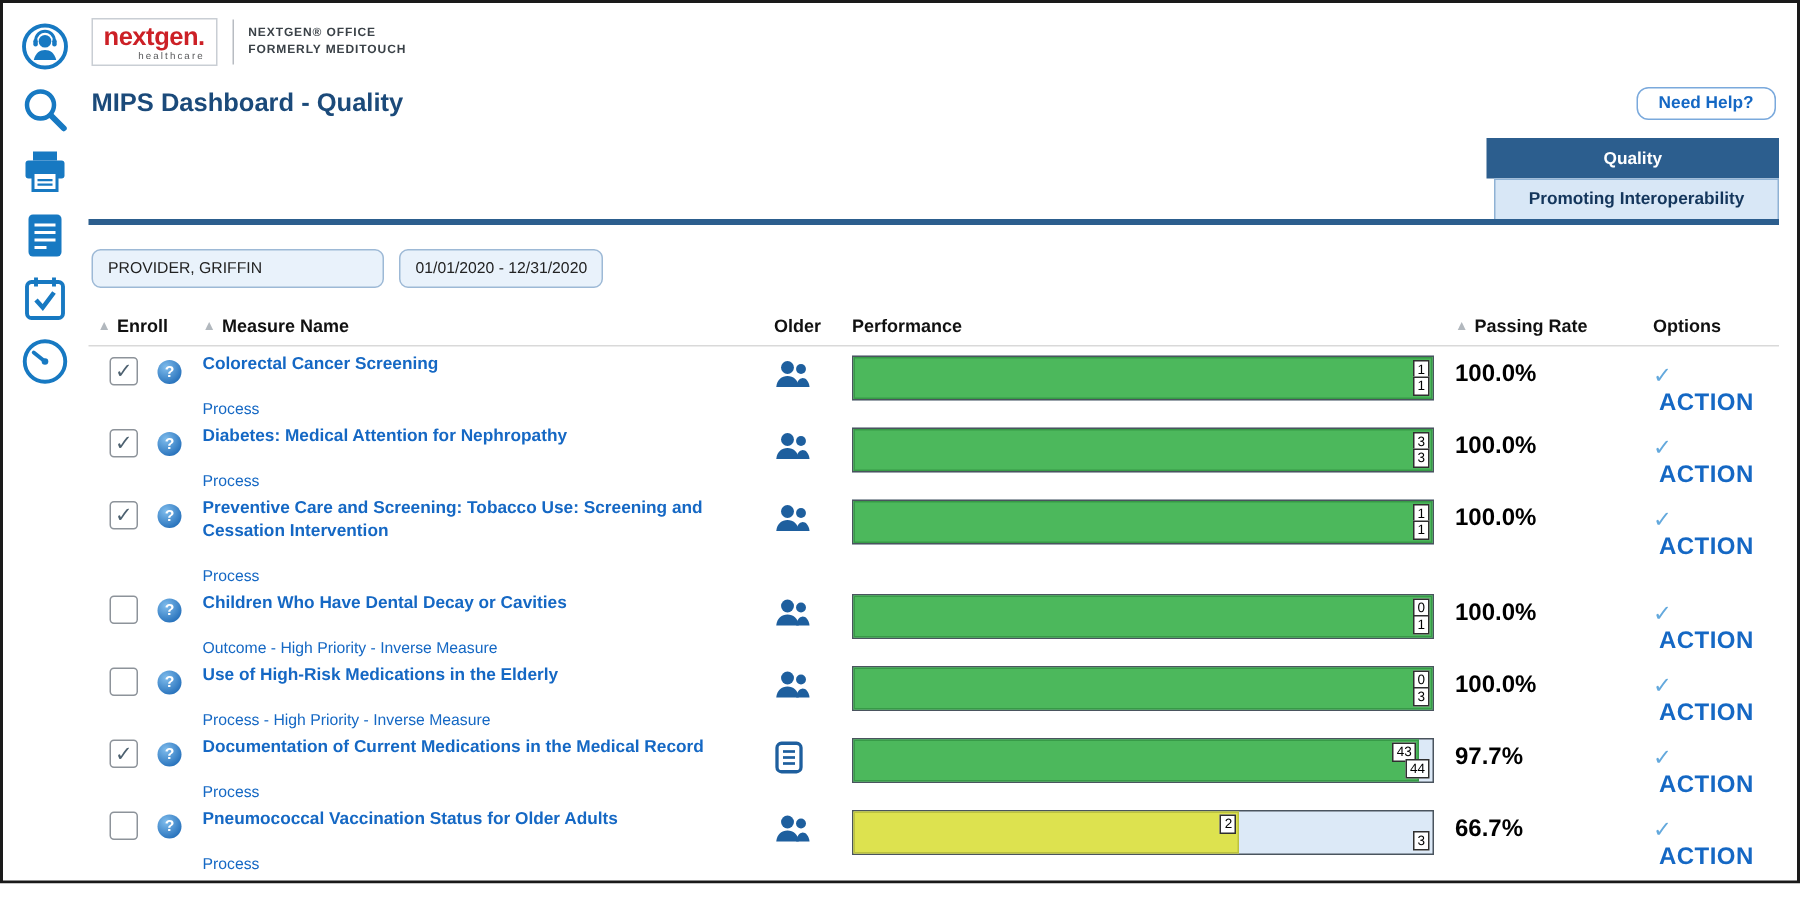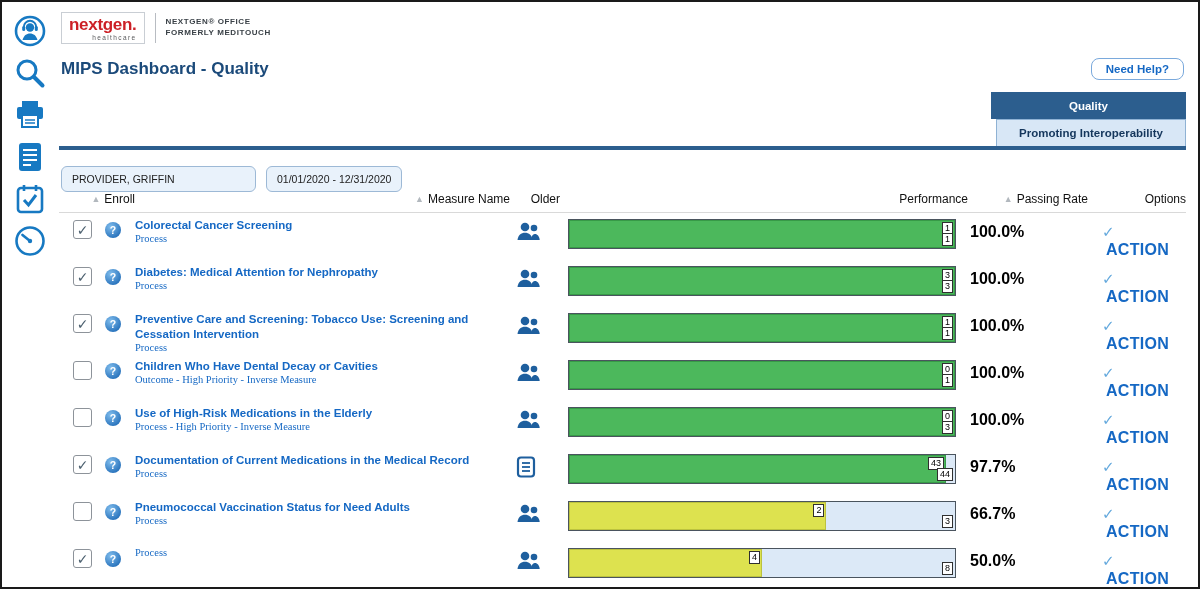--- a/index.html
+++ b/index.html
@@ -27,21 +27,21 @@
   .tabs-row { display:flex; align-items:flex-end; margin-top:12px; border-bottom:4px solid #2c5e8e;flex-direction:column; }
   .tab { width:195px; height:27px; display:flex; align-items:center; justify-content:center; font-size:11.5px; font-weight:bold; cursor:pointer; }
   .tab.active { background:#2c5e8e; color:#fff; }
   .tab.inactive { background:#d8e7f6; color:#14365c; border:1px solid #8fb2d4; border-bottom:none; width:190px; margin-left:6px; }
 
   .filters-row { display:flex; gap:10px; margin-top:16px; margin-left:2px; }
   .filter-box { background:#e9f2fb; border:1px solid #9db9d6; border-radius:6px; padding:6px 10px; font-size:10.5px; color:#222; cursor:pointer; }
   .filter-box.provider { width:195px; }
 
   
-  .table-header { display:flex; padding-bottom:6px; border-bottom:1px solid #d9d9d9; font-size:12px; font-weight:normal; color:#111; white-space:nowrap;text-align:right; }
+  .table-header { display:flex; margin-top:18px; padding-bottom:6px; border-bottom:1px solid #d9d9d9; font-size:12px; font-weight:bold; color:#111; white-space:nowrap; }
   .th { flex-shrink:0; }
   .th.c1 { width:76px; padding-left:6px; }
   .th.c2 { width:375px; }
   .th.c3 { width:50px; padding-left:6px; }
   .th.c4 { width:408px; padding-left:8px; }
   .th.c5 { width:120px; padding-left:2px; }
   .th.c6 { flex:1; padding-left:14px; }
   .sort { color:#b2b8be; font-size:9px; margin-right:4px; position:relative; top:-1px; }
 
   .measure-row { display:flex; min-height:47px; padding-top:5px; }
@@ -50,21 +50,21 @@
   .c-help { width:30px; padding-top:2px; }
   .c-name { width:375px; padding-right:12px; }
   .c-type { width:50px; padding-left:6px; padding-top:3px; }
   .c-perf { width:408px; padding-left:8px; padding-top:1px; }
   .c-pass { width:120px; padding-left:2px; padding-top:5px; }
   .c-opt { flex:1; padding-left:14px; padding-top:5px; }
 
   .checkbox { display:inline-flex; align-items:center; justify-content:center; width:19px; height:19px; background:#fff; border:1.5px solid #8d939a; border-radius:3px; color:#4d6170; font-size:14px; font-weight:bold; cursor:pointer; }
   .qicon { display:inline-flex; align-items:center; justify-content:center; width:16px; height:16px; border-radius:50%; background:radial-gradient(circle at 35% 30%, #7fbcec, #2a74bd 75%); color:#fff; font-size:10.5px; font-weight:bold; cursor:pointer; }
   .measure-name { color:#1568c4; font-weight:bold; font-size:11.5px; line-height:1.3; cursor:pointer; }
-  .measure-sub { color:#1568c4; font-size:10.5px; margin-top:0;font-family:Liberation Serif, serif; }
+  .measure-sub { color:#1568c4; font-size:10.5px; margin-top:16px; }
 
   .ticon { display:inline-flex; }
 
   .bar { position:relative; width:388px; height:30px; background:#dce9f7; border:1px solid #4a545e; }
   .fill { position:absolute; left:0; top:0; bottom:0; }
   .fill.green { background:#4cb85c; border:1px solid #379a47; }
   .fill.yellow { background:#dde24f; border:1px solid #bcc23e; }
   .badge { position:absolute; background:#fff; border:1px solid #2f2f2f; font-size:9px; line-height:11px; padding:0 2px; min-width:10px; text-align:center; color:#000; }
   .badge.num { top:2px; }
   .badge.den { bottom:2px; right:2px; }
@@ -398,21 +398,21 @@
   </div>
 
   <div class="measure-row">
     <div class="cell c-enroll">
       <span class="checkbox"></span>
     </div>
     <div class="cell c-help">
       <span class="qicon">?</span>
     </div>
     <div class="cell c-name">
-      <div class="measure-name">Pneumococcal Vaccination Status for Need Adults</div>
+      <div class="measure-name">Pneumococcal Vaccination Status for Older Adults</div>
       <div class="measure-sub">Process</div>
     </div>
     <div class="cell c-type">
       <span class="ticon" style="display: inline-flex;">
         <svg width="24" height="20" viewBox="0 0 24 20">
           <circle cx="9" cy="6" r="4.3" fill="#1e5f9e"></circle>
           <path d="M1.5 19c.6-5 3.6-7.3 7.5-7.3s6.9 2.3 7.5 7.3z" fill="#1e5f9e"></path>
           <circle cx="18" cy="7" r="3.3" fill="#1e5f9e"></circle>
           <path d="M14.8 19c.4-3.6 1.9-5.6 3.9-5.9 2.3-.3 4.6 2 5 5.9z" fill="#1e5f9e"></path>
         </svg>

